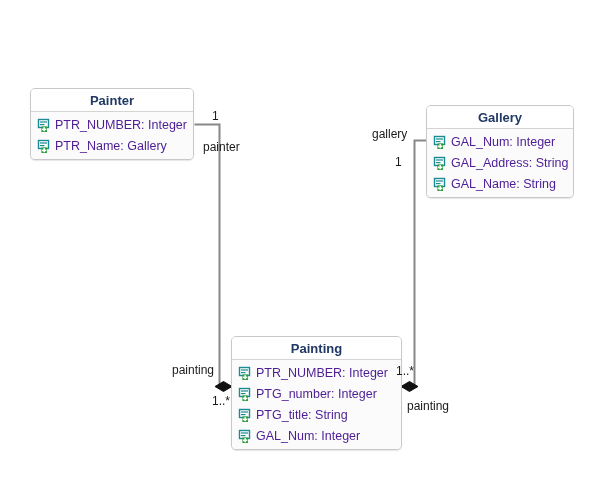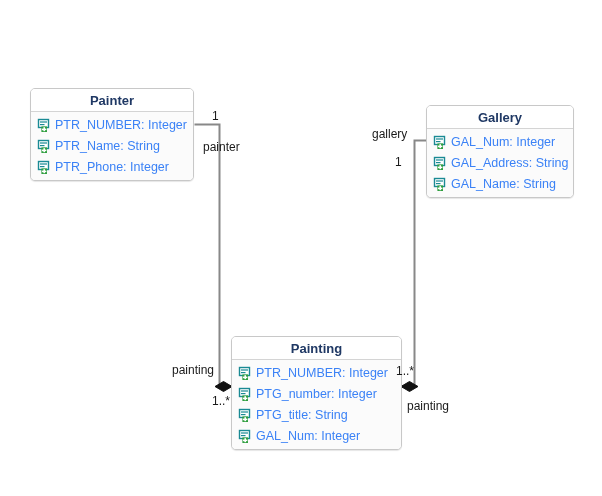--- a/index.html
+++ b/index.html
@@ -58,21 +58,21 @@
   }
   .attr-icon {
     width: 15px;
     height: 14px;
     margin-right: 3px;
     flex: 0 0 auto;
     display: block;
   }
   .attr-text {
     font-size: 12.5px;
-    color: #3b82f6;
+    color: #4c1d95;
     white-space: nowrap;
     line-height: 14px;
   }
 
   
   #edges {
     position: absolute;
     left: 0; top: 0;
     width: 602px;
     height: 496px;
@@ -134,34 +134,23 @@
 
       <div class="attr-row">
         <svg class="attr-icon" viewBox="0 0 15 14">
           <rect x="1.5" y="1.5" width="10" height="8" fill="#ffffff" stroke="#1a8a94" stroke-width="1.4"></rect>
           <rect x="3" y="3.4" width="7" height="1.2" fill="#1a8a94"></rect>
           <rect x="3" y="6" width="4.5" height="1.2" fill="#1a8a94"></rect>
           <rect x="4.4" y="8.4" width="5.6" height="5.6" fill="#2e9e3e"></rect>
           <rect x="6.4" y="9.2" width="1.6" height="4" fill="#ffffff"></rect>
           <rect x="5" y="10.6" width="4.4" height="1.6" fill="#ffffff"></rect>
         </svg>
-        <span class="attr-text">PTR_Name: String</span>
-      </div>
-
-      <div class="attr-row">
-        <svg class="attr-icon" viewBox="0 0 15 14">
-          <rect x="1.5" y="1.5" width="10" height="8" fill="#ffffff" stroke="#1a8a94" stroke-width="1.4"></rect>
-          <rect x="3" y="3.4" width="7" height="1.2" fill="#1a8a94"></rect>
-          <rect x="3" y="6" width="4.5" height="1.2" fill="#1a8a94"></rect>
-          <rect x="4.4" y="8.4" width="5.6" height="5.6" fill="#2e9e3e"></rect>
-          <rect x="6.4" y="9.2" width="1.6" height="4" fill="#ffffff"></rect>
-          <rect x="5" y="10.6" width="4.4" height="1.6" fill="#ffffff"></rect>
-        </svg>
-        <span class="attr-text">PTR_Phone: Integer</span>
-      </div>
+        <span class="attr-text">PTR_Name: Gallery</span>
+      </div>
+
 
     </div>
   </div>
 
   <div class="uml-class" style="left:426px; top:89px; width:148px;">
     <div class="uml-header">Gallery</div>
     <div class="uml-body">
 
       <div class="attr-row">
         <svg class="attr-icon" viewBox="0 0 15 14">

